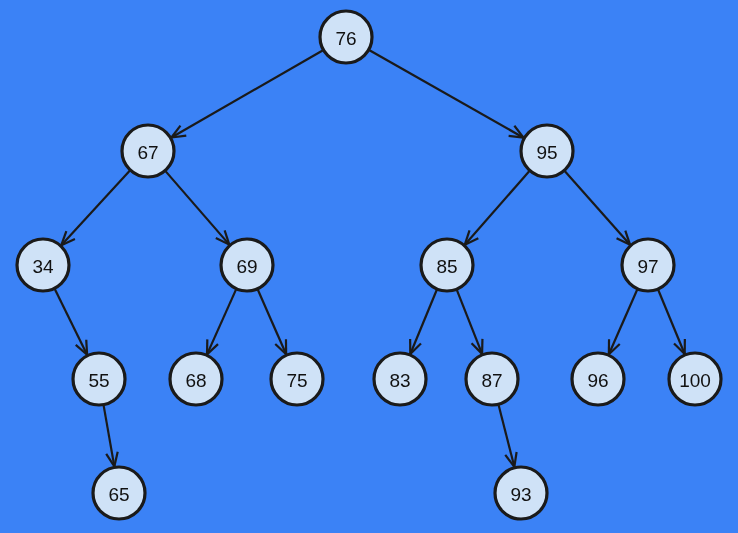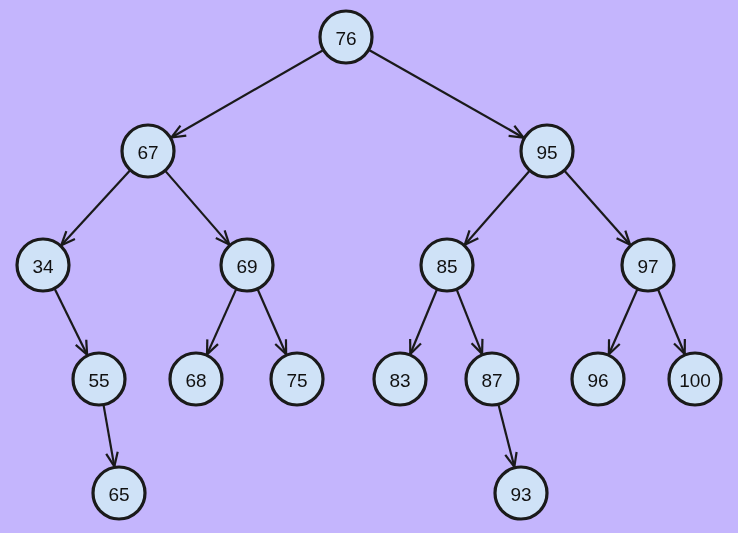--- a/index.html
+++ b/index.html
@@ -7,21 +7,21 @@
     padding: 0;
     background: #ffffff;
   }
   body {
     font-family: "Liberation Sans", sans-serif;
   }
   #tree-canvas {
     position: relative;
     width: 738px;
     height: 533px;
-    background: #c4b5fd;
+    background: #3b82f6;
     overflow: hidden;
   }
   #tree-svg {
     position: absolute;
     left: 0;
     top: 0;
     width: 738px;
     height: 533px;
     display: block;
   }

